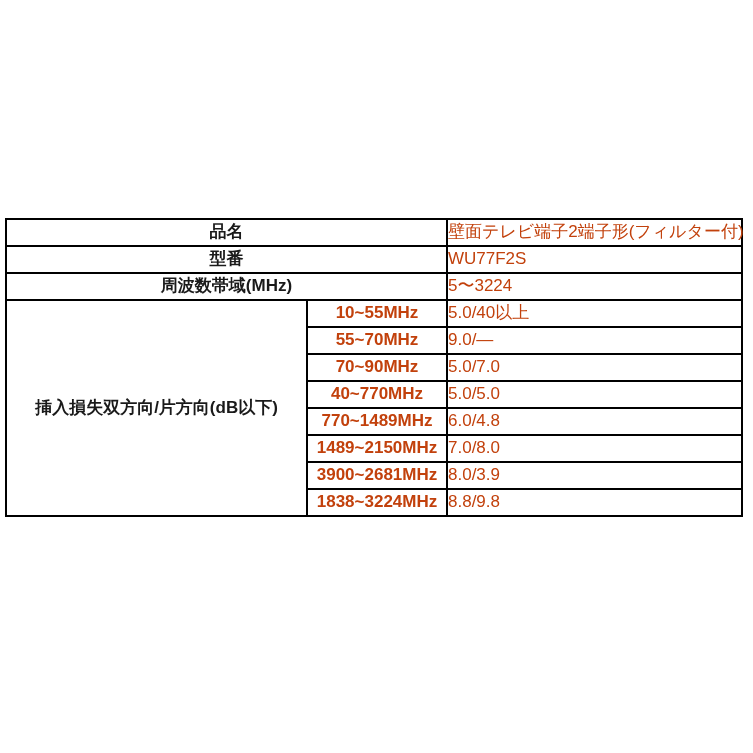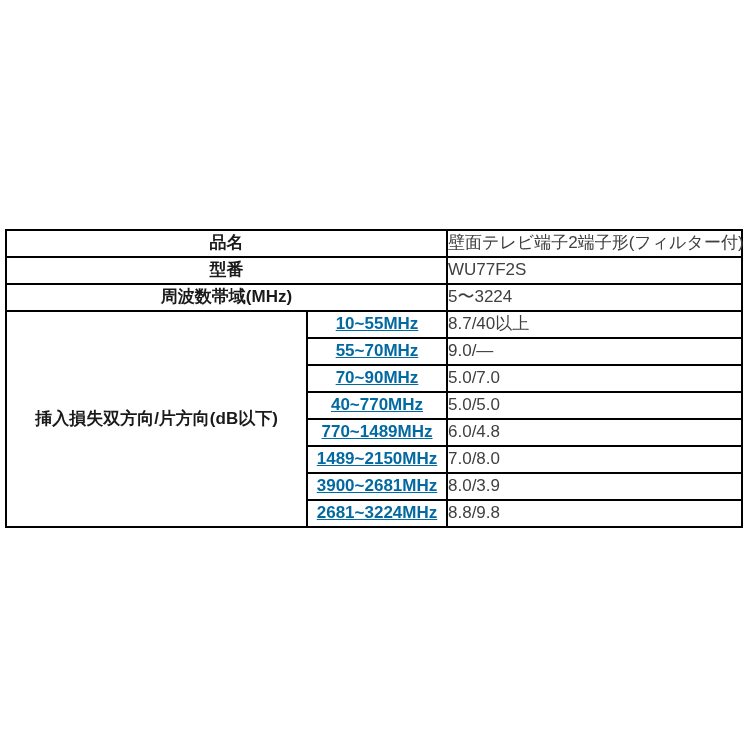--- a/index.html
+++ b/index.html
@@ -10,21 +10,21 @@
   body {
     width: 753px;
     height: 753px;
     position: relative;
     font-family: "Liberation Sans", "DejaVu Sans", sans-serif;
     overflow: hidden;
   }
   .spec-table {
     position: absolute;
     left: 5px;
-    top: 229px;
+    top: 218px;
     border-collapse: collapse;
     table-layout: fixed;
     width: 660px;
   }
   .spec-table td {
     border: 2px solid #000000;
     height: 25px;
     padding: 0;
     vertical-align: middle;
     box-sizing: content-box;
@@ -38,29 +38,28 @@
     font-weight: bold;
     text-align: center;
     font-size: 17px;
     color: #1a1a1a;
     white-space: nowrap;
   }
   .cell-freq {
     font-weight: bold;
     text-align: center;
     font-size: 17px;
-    color: #0369a1;
+    color: #c2410c;
     white-space: nowrap;
-    text-decoration: underline;
   }
   .cell-value {
     font-weight: normal;
     text-align: left;
     font-size: 17px;
-    color: #404040;
+    color: #c2410c;
     padding-left: 2px;
     white-space: nowrap;
     overflow: visible;
   }
 </style>
 </head>
 <body>
 
 <table class="spec-table">
   <colgroup>
@@ -79,21 +78,21 @@
       <td class="cell-value">WU77F2S</td>
     </tr>
     <tr>
       <td colspan="2" class="cell-label">周波数帯域(MHz)</td>
       <td class="cell-value">5〜3224</td>
     </tr>
 
     <tr>
       <td rowspan="8" class="cell-label">挿入損失双方向/片方向(dB以下)</td>
       <td class="cell-freq">10~55MHz</td>
-      <td class="cell-value">8.7/40以上</td>
+      <td class="cell-value">5.0/40以上</td>
     </tr>
     <tr>
       <td class="cell-freq">55~70MHz</td>
       <td class="cell-value">9.0/—</td>
     </tr>
     <tr>
       <td class="cell-freq">70~90MHz</td>
       <td class="cell-value">5.0/7.0</td>
     </tr>
     <tr>
@@ -106,17 +105,17 @@
     </tr>
     <tr>
       <td class="cell-freq">1489~2150MHz</td>
       <td class="cell-value">7.0/8.0</td>
     </tr>
     <tr>
       <td class="cell-freq">3900~2681MHz</td>
       <td class="cell-value">8.0/3.9</td>
     </tr>
     <tr>
-      <td class="cell-freq">2681~3224MHz</td>
+      <td class="cell-freq">1838~3224MHz</td>
       <td class="cell-value">8.8/9.8</td>
     </tr>
   </tbody>
 </table>
 
 </body></html>

